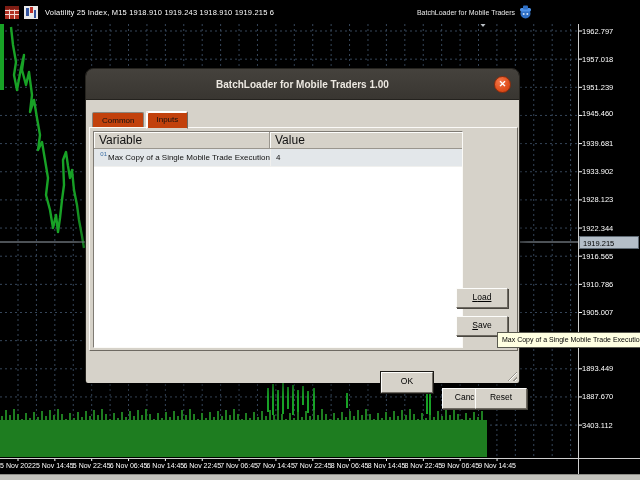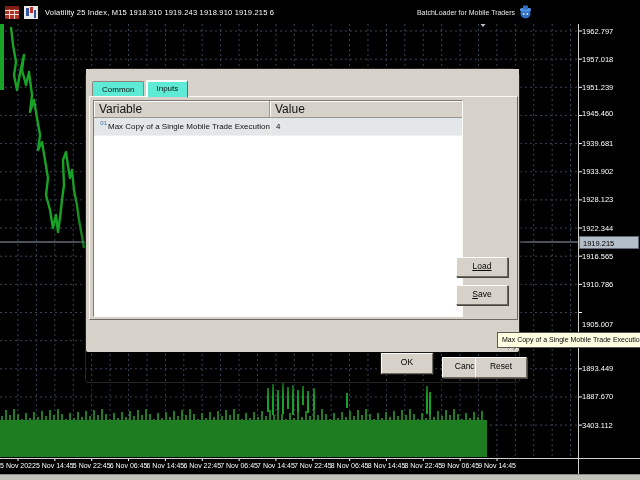--- a/index.html
+++ b/index.html
@@ -33,21 +33,21 @@
   #dialog-titlebar { position:relative; height:31px; background:linear-gradient(#45423d,#393631);
      border-radius:7px 7px 0 0; border-bottom:1px solid #24221e; }
   #dialog-title { position:absolute; left:0; right:0; top:0; height:31px; line-height:31px; text-align:center;
      color:#ece8e1; font-size:10px; font-weight:bold; }
   #close-button { position:absolute; right:8px; top:7px; width:17px; height:17px; border-radius:50%;
      background:radial-gradient(circle at 35% 30%, #f4774a, #e04f1c 60%, #c83d10);
      border:1px solid #8f2c0c; color:#fff; font-size:9px; font-weight:bold; line-height:15px; text-align:center; cursor:default; }
   #dialog-body { position:relative; height:283px; background:#d6d2c9; border-radius:0 0 2px 2px; }
   
   #tab-row { position:absolute; left:6px; top:11px; height:17px; display:flex; }
-  .tab { height:16px; padding:0 9px; font-size:8px; line-height:15px; color:#111; background:#5eead4;
+  .tab { height:16px; padding:0 9px; font-size:8px; line-height:15px; color:#111; background:#c2410c;
      border:1px solid #8a867e; border-bottom:none; border-radius:2px 2px 0 0; margin-right:2px; position:relative; top:1px; }
   .tab.active { height:18px; top:0; z-index:3; border-color:#fff #6e6a62 #d6d2c9 #fff; box-shadow:inset 1px 1px 0 #fdfdfb;
      border-bottom:1px solid #d6d2c9; }
   
   #tab-panel { position:absolute; left:3px; top:27px; width:429px; height:224px; background:#d6d2c9;
      border-top:1px solid #fbfaf7; border-left:1px solid #fbfaf7; border-right:1px solid #6e6a62; border-bottom:1px solid #6e6a62; }
   
   #inputs-table { position:absolute; left:3px; top:3px; width:370px; height:217px; background:#fff;
      border-top:1px solid #7f7b74; border-left:1px solid #7f7b74; border-right:1px solid #fbfaf7; border-bottom:1px solid #fbfaf7; }
   #table-header { display:flex; height:17px; background:#d6d2c9; border-bottom:1px solid #9a968e; font-size:12px; color:#111; }
@@ -59,21 +59,21 @@
   .trow .var-cell { width:163px; padding-left:1px; white-space:nowrap; overflow:hidden; }
   .trow .val-cell { flex:1; padding-left:5px; border-left:1px solid #f0f0ee; height:100%; line-height:17px; }
   .trow.section .var-cell { font-weight:bold; width:300px; }
   .trow.selected { background:#e3e7ea; }
   
   .btn3d { position:absolute; width:52px; height:20px; background:#d6d2c9; font-family:"Liberation Sans",sans-serif;
      font-size:8.5px; color:#000; text-align:center; line-height:17px;
      border:1px solid; border-color:#fdfdfb #6e6a62 #6e6a62 #fdfdfb; box-shadow:1px 1px 0 #49463f; }
   #load-button { left:366px; top:160px;text-decoration:underline; }
   #save-button { left:366px; top:188px; }
-  #ok-button { left:295px; top:284px; width:52px; height:21px; border-color:#fdfdfb #6e6a62 #6e6a62 #fdfdfb;
+  #ok-button { left:295px; top:272px; width:52px; height:21px; border-color:#fdfdfb #6e6a62 #6e6a62 #fdfdfb;
      outline:1px solid #1c1a16; }
   #cancel-button { left:356px; top:288px; }
   #reset-button { left:389px; top:288px; }
   #cancel-button, #reset-button { top:288px; height:21px; }
   #resize-grip { position:absolute; right:2px; bottom:2px; width:12px; height:12px;
      background:repeating-linear-gradient(135deg, transparent 0 2px, #95918a 2px 3px, #fdfdfb 3px 4px);
      clip-path:polygon(100% 0, 100% 100%, 0 100%); }
   
   #tooltip { position:absolute; left:497px; top:332px; height:16px; background:#ffffe1; border:1px solid #5a5a50;
      color:#000; font-size:7px; line-height:14px; padding:0 4px; white-space:nowrap; z-index:50; }
@@ -318,21 +318,21 @@
         <span class="price-label" style="top: 26.5px;">1962.797</span>
         <span class="price-label" style="top: 54.65px;">1957.018</span>
         <span class="price-label" style="top: 82.8px;">1951.239</span>
         <span class="price-label" style="top: 109px;">1945.460</span>
         <span class="price-label" style="top: 139.1px;">1939.681</span>
         <span class="price-label" style="top: 167.25px;">1933.902</span>
         <span class="price-label" style="top: 195.4px;">1928.123</span>
         <span class="price-label" style="top: 223.55px;">1922.344</span>
         <span class="price-label" style="top: 251.7px;">1916.565</span>
         <span class="price-label" style="top: 279.85px;">1910.786</span>
-        <span class="price-label" style="top: 308px; margin-top: 12px;">1905.007</span>
+        <span class="price-label" style="top: 308px;">1905.007</span>
         <span class="price-label" style="top: 364.3px;">1893.449</span>
         <span class="price-label" style="top: 392.45px;">1887.670</span>
         <span class="price-label" style="top: 420.6px;">3403.112</span>
       </div>
     <div id="current-price-tag">1919.215</div>
     <div id="time-axis">
         <span class="time-label" style="left: 18px;">5 Nov 2022</span>
         <span class="time-label" style="left: 54.85px;">5 Nov 14:45</span>
         <span class="time-label" style="left: 91.7px;">5 Nov 22:45</span>
         <span class="time-label" style="left: 128.55px;">6 Nov 06:45</span>
@@ -374,20 +374,24 @@
         <ellipse cx="6.5" cy="8.5" rx="5" ry="5" fill="#2f6fc4"></ellipse>
         <rect x="1" y="3" width="11" height="3.5" rx="1.5" fill="#4e92e8"></rect>
         <rect x="4" y="0.5" width="5" height="4" rx="1" fill="#2f6fc4"></rect>
         <circle cx="4.7" cy="9" r="1" fill="#cfe2fa"></circle>
           <circle cx="8.3" cy="9" r="1" fill="#cfe2fa"></circle>
       </svg>
     </div>
   </div>
 
   <div id="dialog">
+    <div id="dialog-titlebar">
+      <div id="dialog-title">BatchLoader for Mobile Traders 1.00</div>
+      <div id="close-button">✕</div>
+    </div>
     <div id="dialog-body">
       <div id="tab-row">
         <div class="tab">Common</div>
         <div class="tab active">Inputs</div>
       </div>
       <div id="tab-panel">
         <div id="inputs-table">
           <div id="table-header">
             <div class="th th-variable">Variable</div>
             <div class="th th-value">Value</div>

